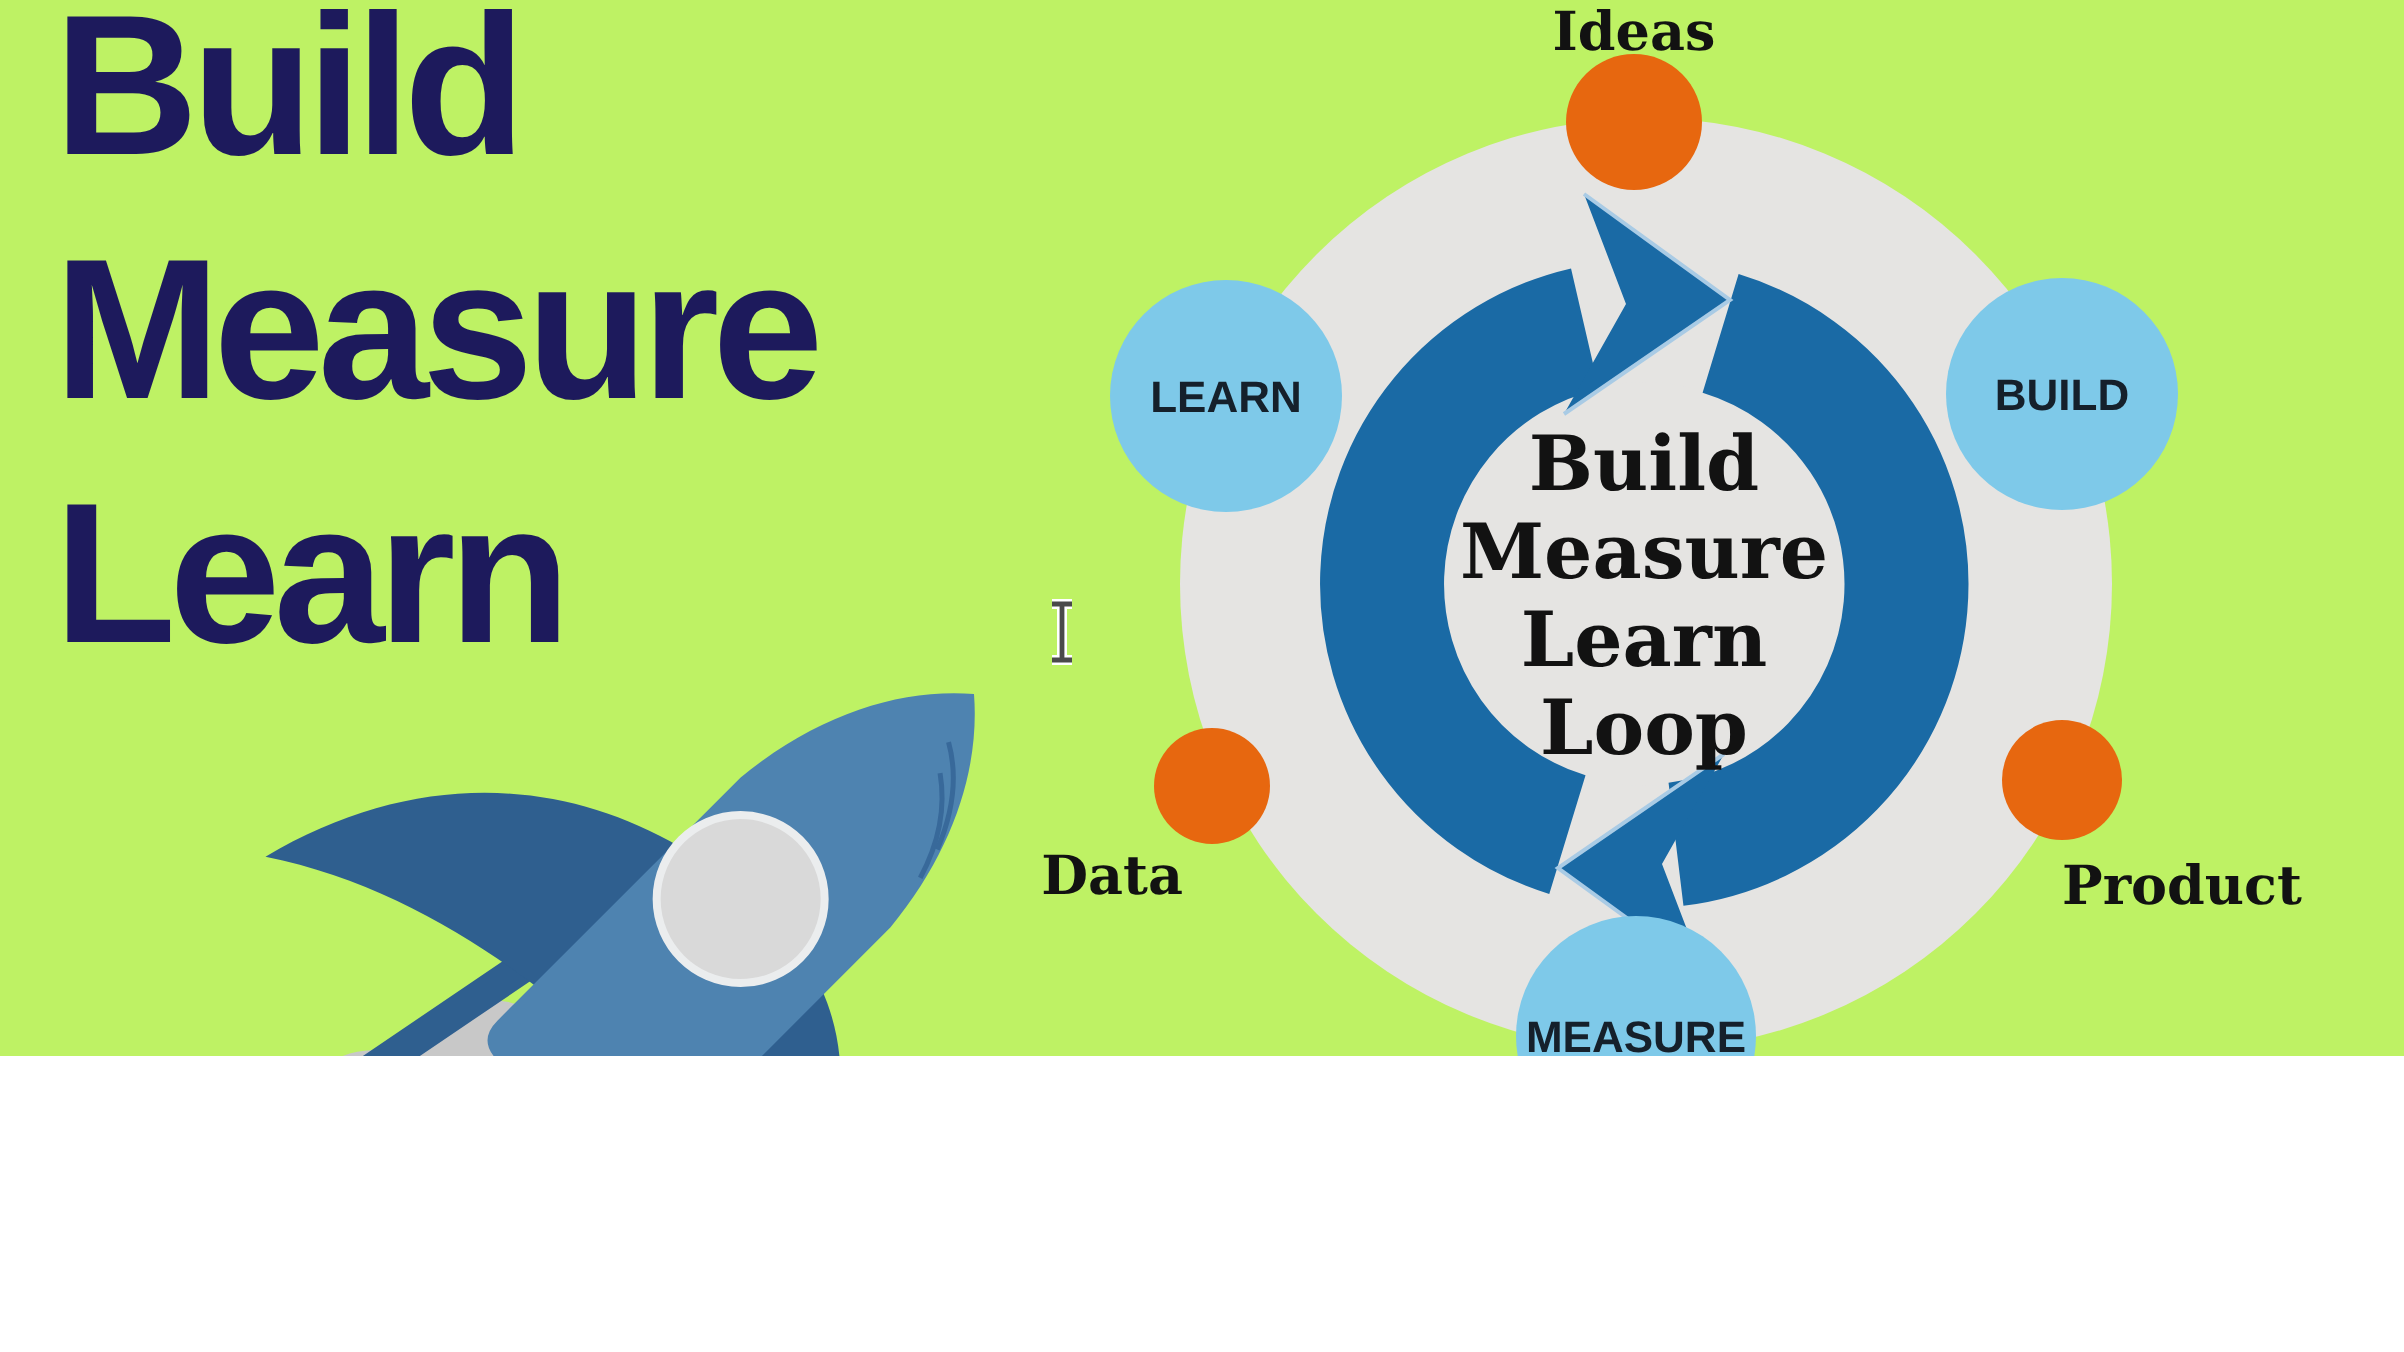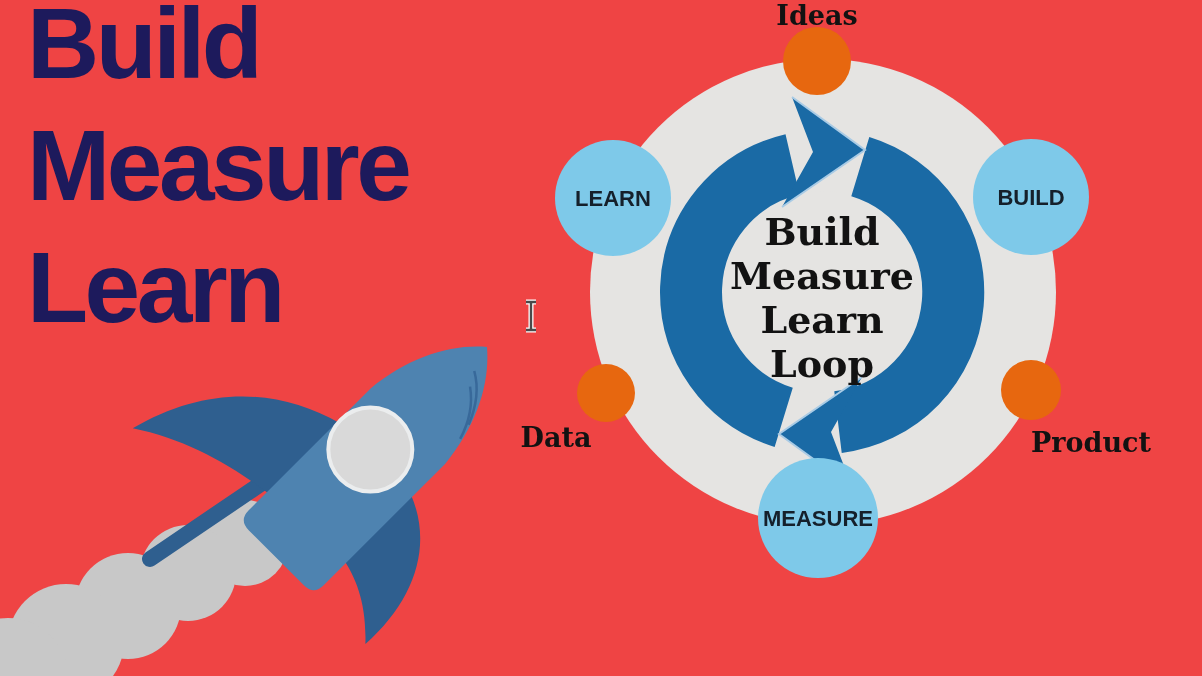--- a/index.html
+++ b/index.html
@@ -1,16 +1,16 @@
 <!DOCTYPE html>
 <html><head>
 <meta charset="utf-8">
 <style>
   html,body{margin:0;padding:0;background:#fff;}
-  .slide{position:relative;width:1202px;height:676px;background:#ef4444;overflow:hidden;
+  .slide{position:relative;width:1202px;height:528px;background:#bef264;overflow:hidden;
          font-family:"Liberation Sans",sans-serif;}
   .headline{position:absolute;left:27px;top:-18px;font-weight:700;font-size:100px;
             line-height:122px;letter-spacing:-3.5px;color:#1d1a5c;}
   .headline span{display:block;}
   .abs{position:absolute;}
   
   .center-line{font-family:"DejaVu Serif",serif;font-weight:700;font-size:38px;fill:#121212;text-anchor:middle;}
   .serif-label{font-family:"DejaVu Serif",serif;font-weight:700;font-size:27px;fill:#121212;text-anchor:middle;}
   .stage-label{font-family:"Liberation Sans",sans-serif;font-weight:700;font-size:22px;fill:#15202b;text-anchor:middle;}
 </style>

